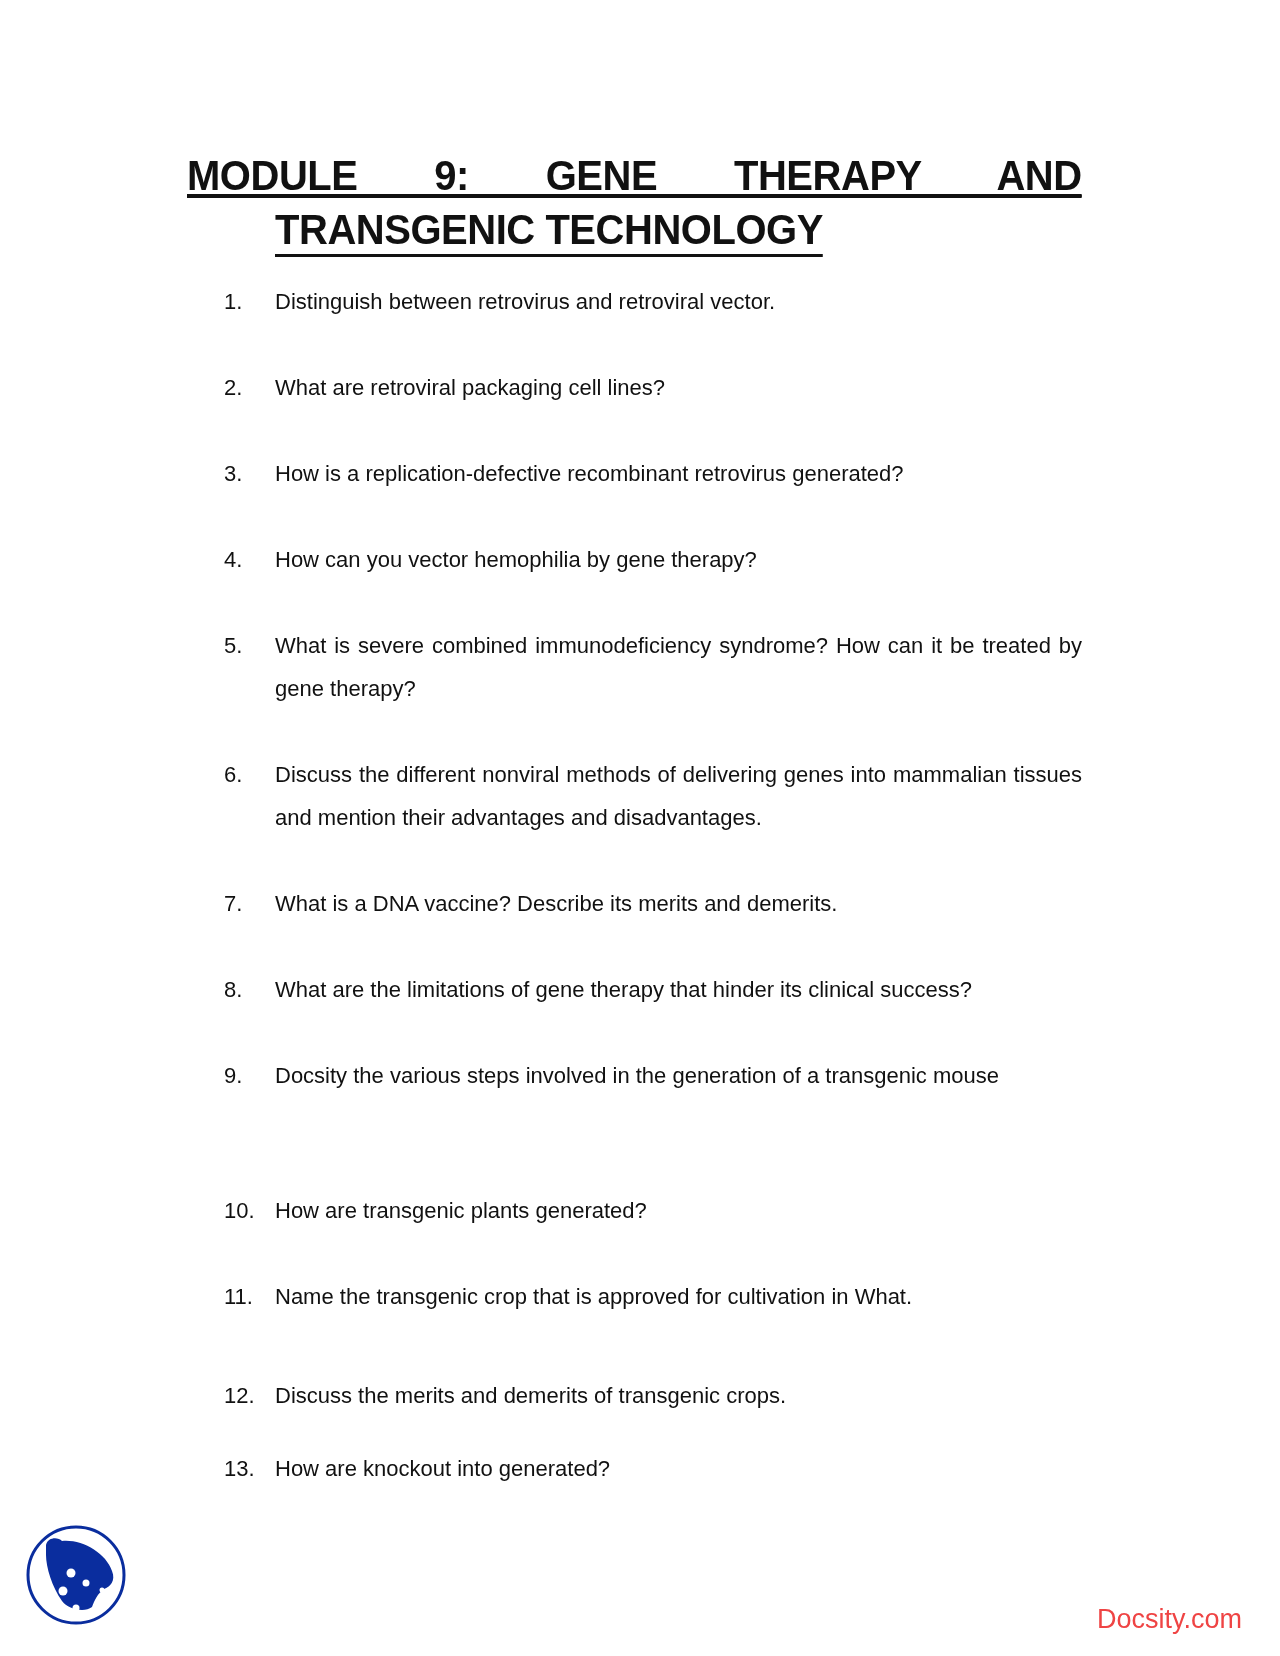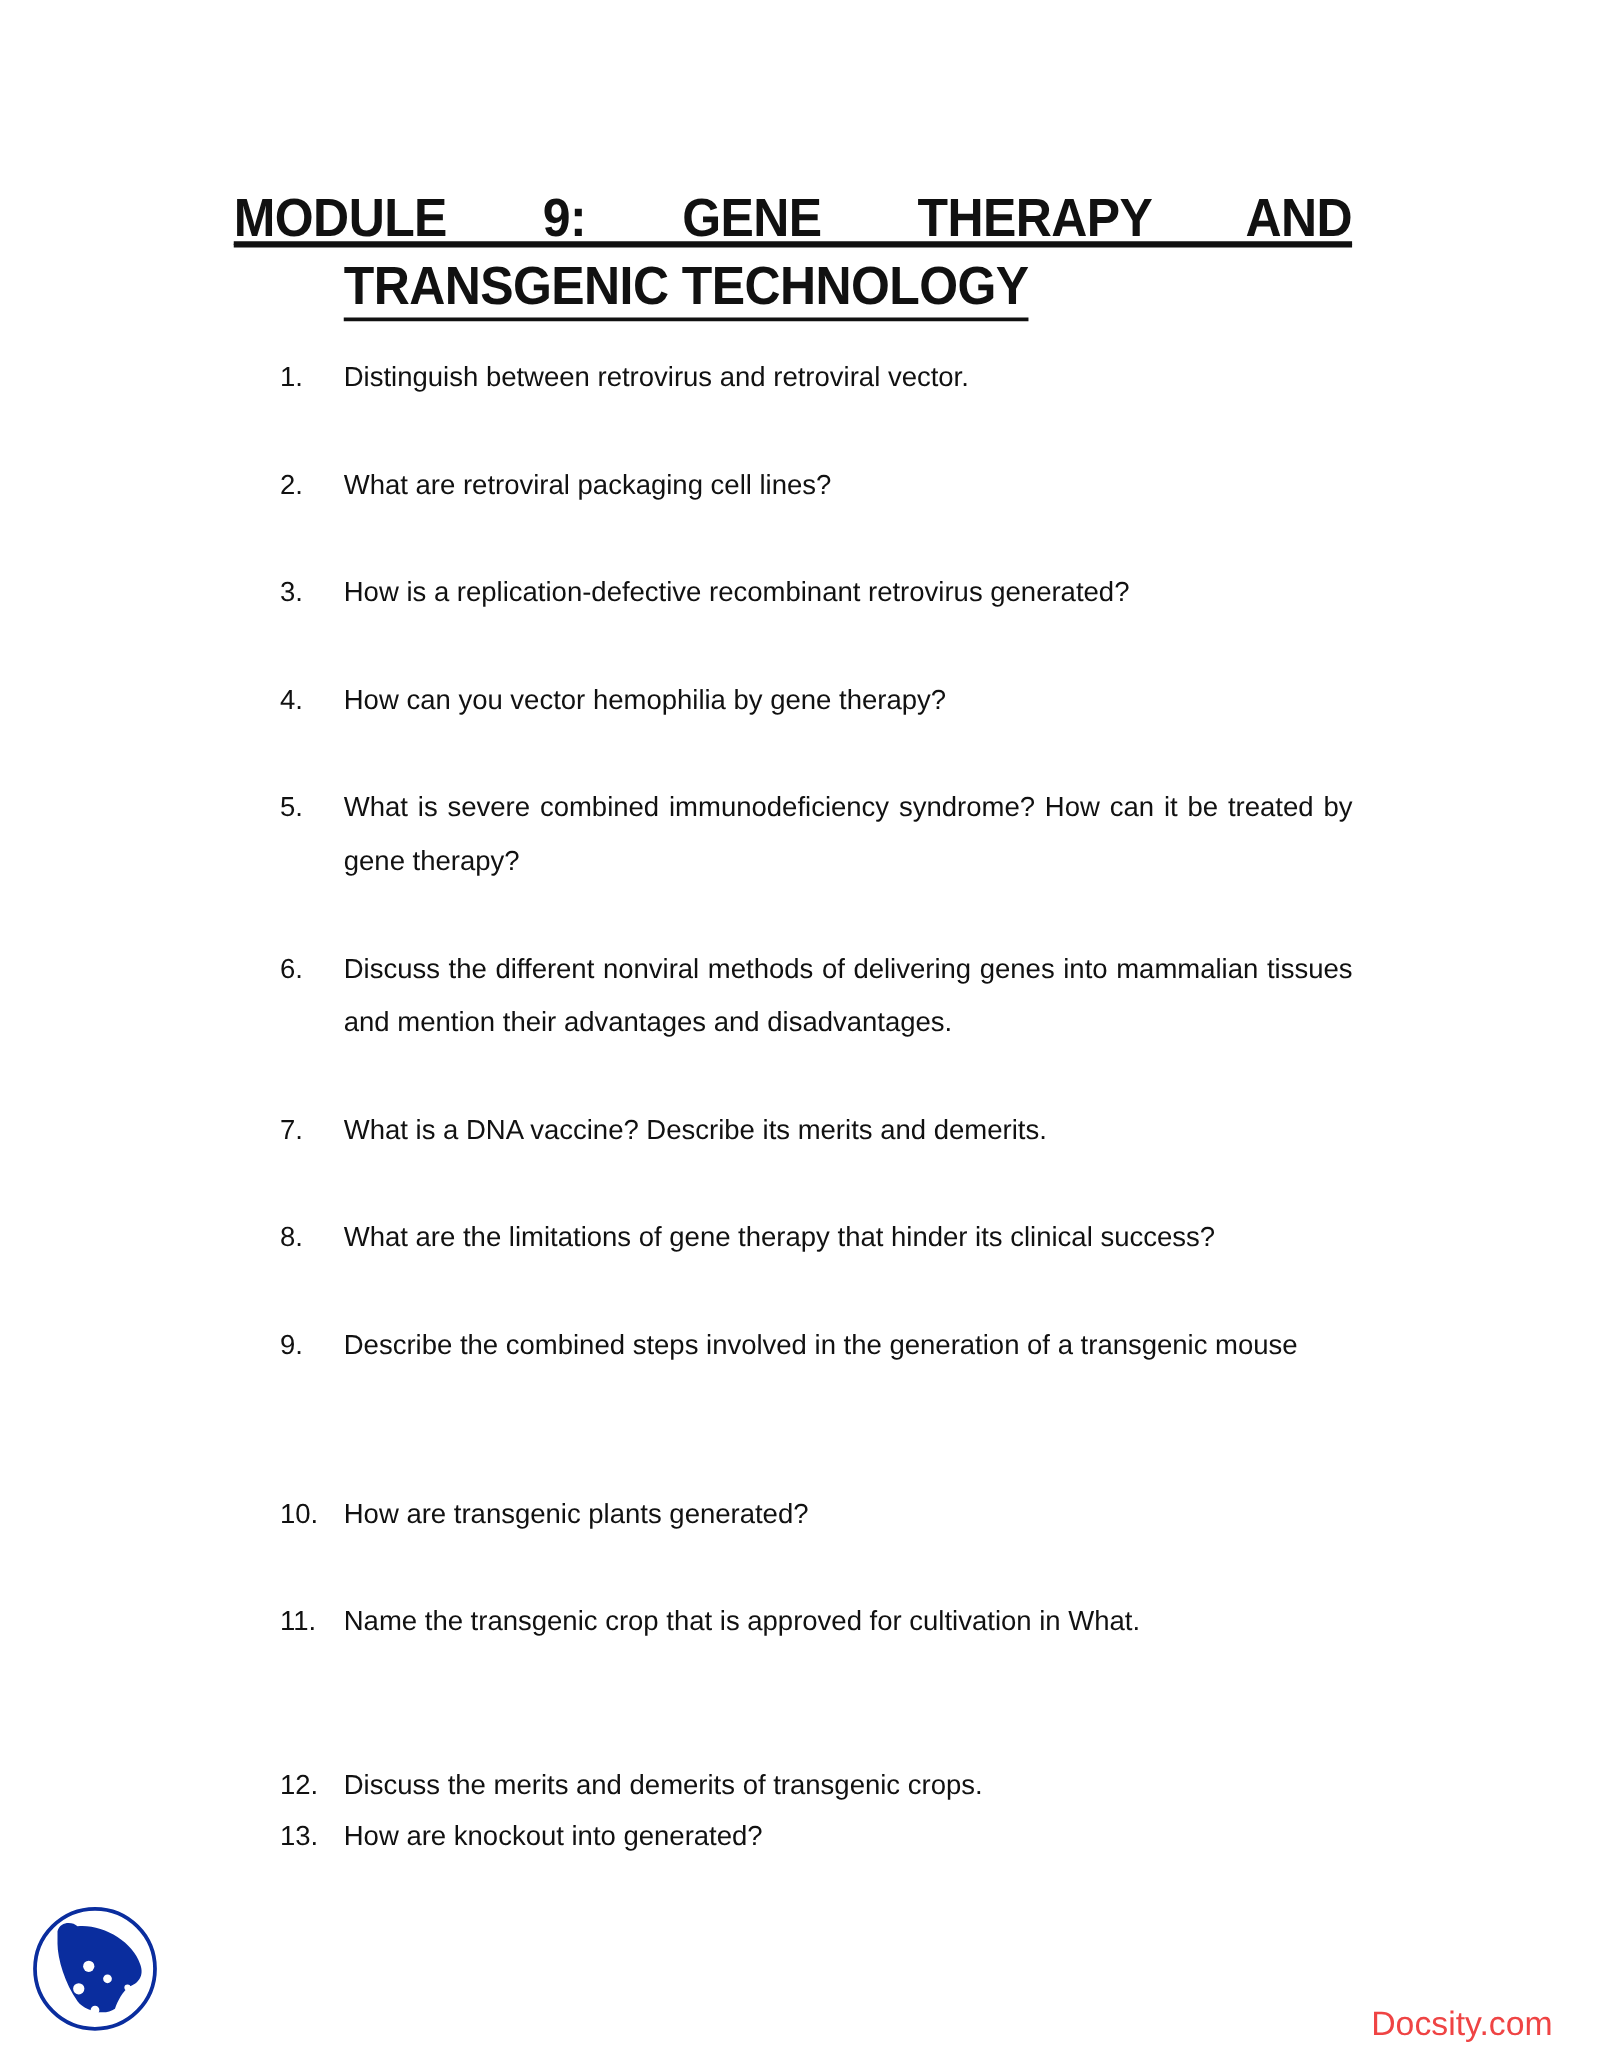--- a/index.html
+++ b/index.html
@@ -63,31 +63,31 @@
   <li class="q" style="top:602px">
     <span class="num">7.</span>
     <span class="txt">What is a DNA vaccine? Describe its merits and demerits.</span>
   </li>
   <li class="q" style="top:688px">
     <span class="num">8.</span>
     <span class="txt">What are the limitations of gene therapy that hinder its clinical success?</span>
   </li>
   <li class="q wrap" style="top:774px">
     <span class="num">9.</span>
-    <span class="txt">Describe the combined steps involved in the generation of a transgenic mouse</span>
+    <span class="txt">Docsity the various steps involved in the generation of a transgenic mouse</span>
   </li>
   <li class="q" style="top:909px">
     <span class="num">10.</span>
     <span class="txt">How are transgenic plants generated?</span>
   </li>
   <li class="q" style="top:995px">
     <span class="num">11.</span>
     <span class="txt">Name the transgenic crop that is approved for cultivation in What.</span>
   </li>
-  <li class="q" style="top:1126px">
+  <li class="q" style="top:1094px">
     <span class="num">12.</span>
     <span class="txt">Discuss the merits and demerits of transgenic crops.</span>
   </li>
   <li class="q" style="top:1167px">
     <span class="num">13.</span>
     <span class="txt">How are knockout into generated?</span>
   </li>
 </ol>
 
 <div class="logo">

